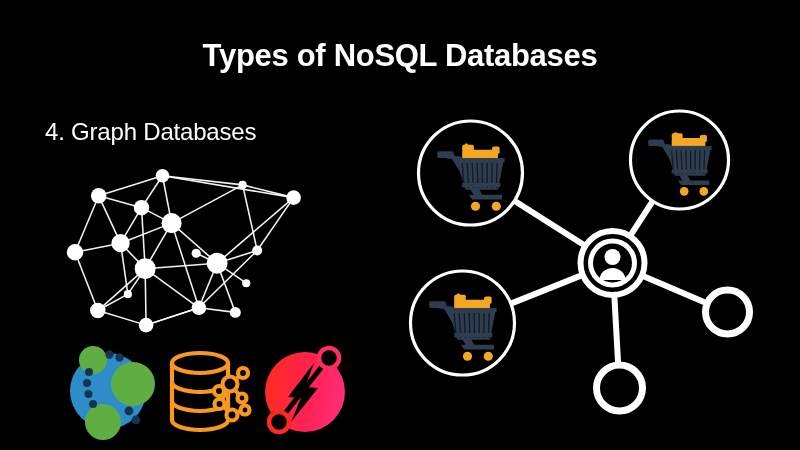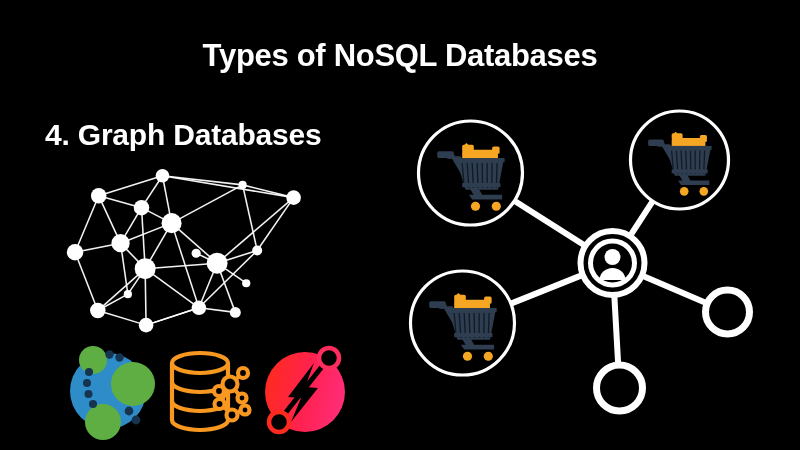--- a/index.html
+++ b/index.html
@@ -15,21 +15,21 @@
     background:#000;
   }
   .title {
     position:absolute; top:40px; left:0; width:800px;
     text-align:center;
     font-size:31px; font-weight:bold; letter-spacing:-0.3px;
     color:#ffffff; line-height:1;
   }
   .subtitle {
     position:absolute; top:120px; left:45px;
-    font-size:30px; font-weight:bold; letter-spacing:-0.2px;
+    font-size:24px; font-weight:normal; letter-spacing:-0.2px;
     color:#ffffff; line-height:1;
   }
   .panel-left-graph {
     position:absolute; left:55px; top:160px;
     width:255px; height:190px;
   }
   .logo-row {
     position:absolute; left:62px; top:342px;
     width:300px; height:100px;
   }

